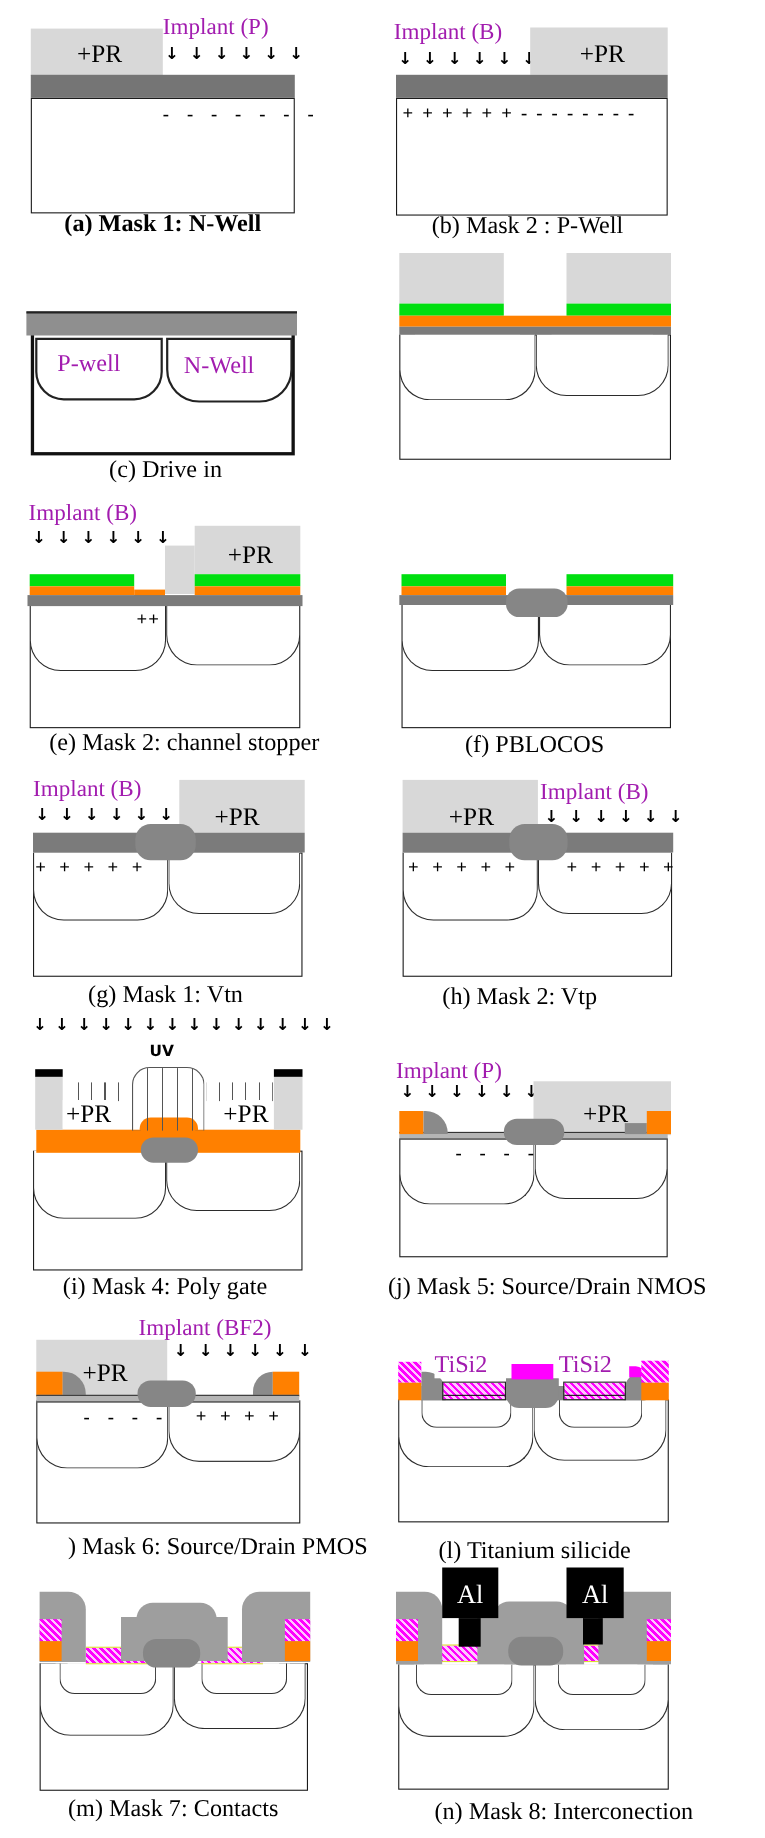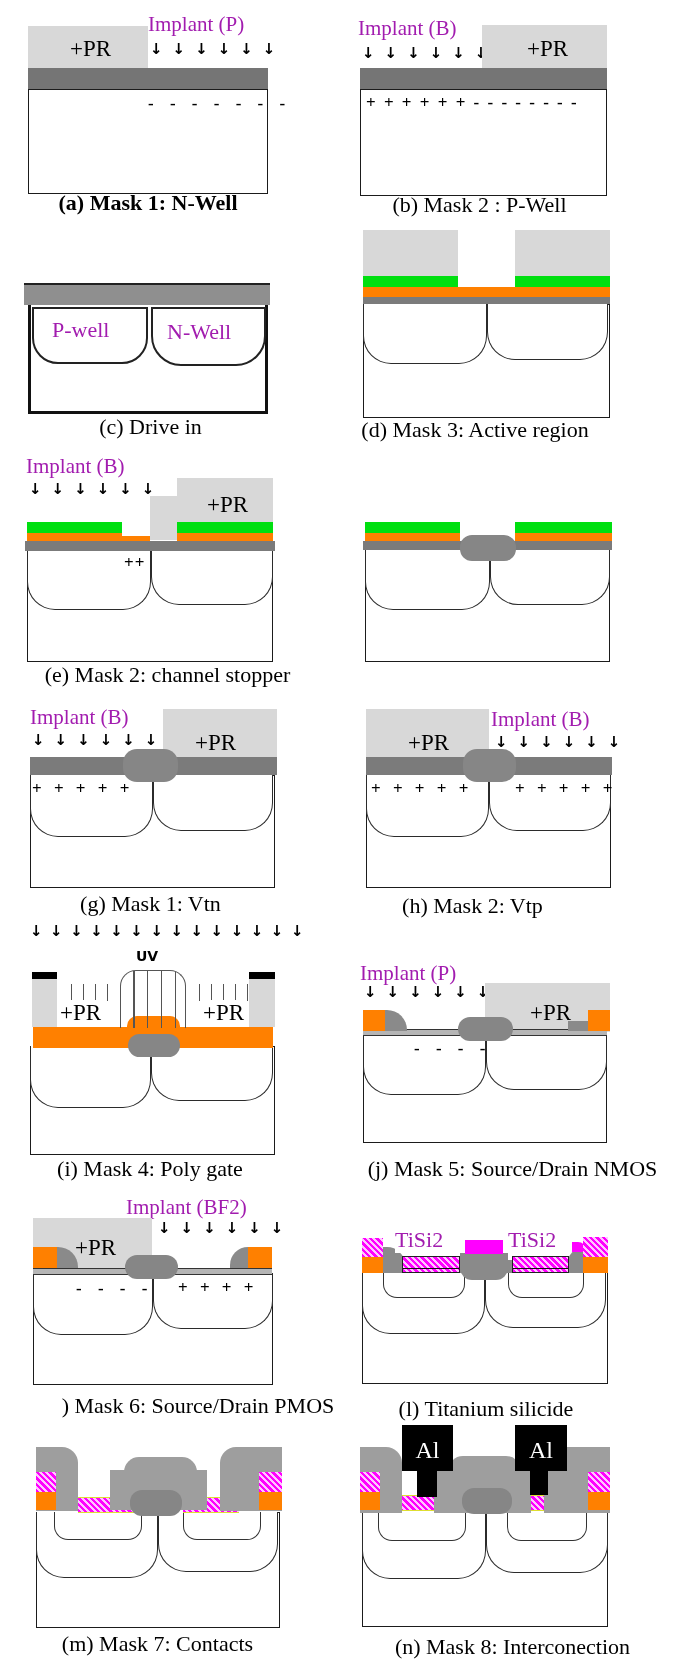--- a/index.html
+++ b/index.html
@@ -76,21 +76,20 @@
     <div class="a box" style="left:0;top:76px;width:247px;height:114px;"></div>
     <div class="a well" style="left:0;top:76px;width:124px;height:60px;"></div>
     <div class="a well" style="left:124px;top:76px;width:121px;height:56px;"></div>
     <div class="a pr" style="left:0;top:2px;width:95px;height:46px;"></div>
     <div class="a pr" style="left:152px;top:2px;width:95px;height:46px;"></div>
     <div class="a gr" style="left:0;top:48px;width:95px;height:11px;"></div>
     <div class="a gr" style="left:152px;top:48px;width:95px;height:11px;"></div>
     <div class="a or" style="left:0;top:59px;width:247px;height:10px;"></div>
     <div class="a g2" style="left:0;top:69px;width:247px;height:7px;"></div>
   </div>
-  <div class="a cap" style="left:335px;top:417px;width:280px;">(d) Mask 3: Active region</div>
 
   <div class="panel" style="left:24px;top:452px;width:255px;height:215px;">
     <div class="a box" style="left:3px;top:98px;width:246px;height:112px;"></div>
     <div class="a well" style="left:3px;top:98px;width:124px;height:60px;"></div>
     <div class="a well" style="left:127px;top:98px;width:122px;height:55px;"></div>
     <span class="a lbl" style="left:2px;top:2px;">Implant (B)</span>
     <span class="a arr" style="left:5px;top:28px;">↓↓↓↓↓↓</span>
     <div class="a pr" style="left:153px;top:26px;width:96px;height:44px;"></div>
     <div class="a pr" style="left:126px;top:44px;width:27px;height:44px;"></div>
     <span class="a prl" style="left:183px;top:40px;">+PR</span>
@@ -108,20 +107,21 @@
     <div class="a box" style="left:2px;top:30px;width:245px;height:112px;"></div>
     <div class="a well" style="left:2px;top:30px;width:125px;height:60px;"></div>
     <div class="a well" style="left:127px;top:30px;width:120px;height:55px;"></div>
     <div class="a gr" style="left:2px;top:2px;width:95px;height:11px;"></div>
     <div class="a or" style="left:2px;top:13px;width:95px;height:8px;"></div>
     <div class="a gr" style="left:152px;top:2px;width:97px;height:11px;"></div>
     <div class="a or" style="left:152px;top:13px;width:97px;height:8px;"></div>
     <div class="a g2" style="left:0;top:21px;width:249px;height:9px;"></div>
     <div class="a blob" style="left:97px;top:15px;width:56px;height:26px;"></div>
   </div>
+  <div class="a cap" style="left:362px;top:664px;width:248px;">(f) PBLOCOS</div>
 
   <div class="panel" style="left:28px;top:705px;width:250px;height:185px;">
     <div class="a box" style="left:2px;top:70px;width:245px;height:113px;"></div>
     <div class="a well" style="left:2px;top:70px;width:123px;height:62px;"></div>
     <div class="a well" style="left:125px;top:70px;width:120px;height:56px;"></div>
     <span class="a lbl" style="left:2px;top:0;">Implant (B)</span>
     <span class="a arr" style="left:4px;top:26px;">↓↓↓↓↓↓</span>
     <div class="a pr" style="left:135px;top:4px;width:114px;height:48px;"></div>
     <span class="a prl" style="left:167px;top:25px;">+PR</span>
     <div class="a g2" style="left:2px;top:52px;width:247px;height:18px;"></div>
@@ -175,21 +175,21 @@
     <div class="a pr" style="left:125px;top:28px;width:125px;height:49px;"></div>
     <span class="a prl" style="left:170px;top:45px;">+PR</span>
     <div class="a thinl" style="left:3px;top:74px;width:244px;height:7px;"></div>
     <div class="a or" style="left:3px;top:55px;width:22px;height:21px;"></div>
     <div class="a g4" style="left:25px;top:55px;width:22px;height:21px;border-radius:0 20px 0 0;"></div>
     <div class="a g4" style="left:208px;top:66px;width:20px;height:10px;"></div>
     <div class="a or" style="left:228px;top:55px;width:22px;height:21px;"></div>
     <div class="a blob" style="left:98px;top:62px;width:55px;height:24px;"></div>
     <span class="a chg" style="left:54px;top:84px;letter-spacing:6px;">- - - -</span>
   </div>
-  <div class="a cap" style="left:330px;top:1156px;width:365px;">(j) Mask 5: Source/Drain NMOS</div>
+  <div class="a cap" style="left:315px;top:1156px;width:365px;">(j) Mask 5: Source/Drain NMOS</div>
 
   <div class="panel" style="left:28px;top:1195px;width:250px;height:195px;">
     <div class="a box" style="left:5px;top:78px;width:240px;height:112px;"></div>
     <div class="a well" style="left:5px;top:78px;width:120px;height:62px;"></div>
     <div class="a well" style="left:125px;top:78px;width:120px;height:56px;"></div>
     <span class="a lbl" style="left:98px;top:0;">Implant (BF2)</span>
     <span class="a arr" style="left:130px;top:24px;">↓↓↓↓↓↓</span>
     <div class="a pr" style="left:5px;top:23px;width:119px;height:52px;"></div>
     <span class="a prl" style="left:47px;top:40px;">+PR</span>
     <div class="a or" style="left:5px;top:52px;width:24px;height:23px;"></div>

